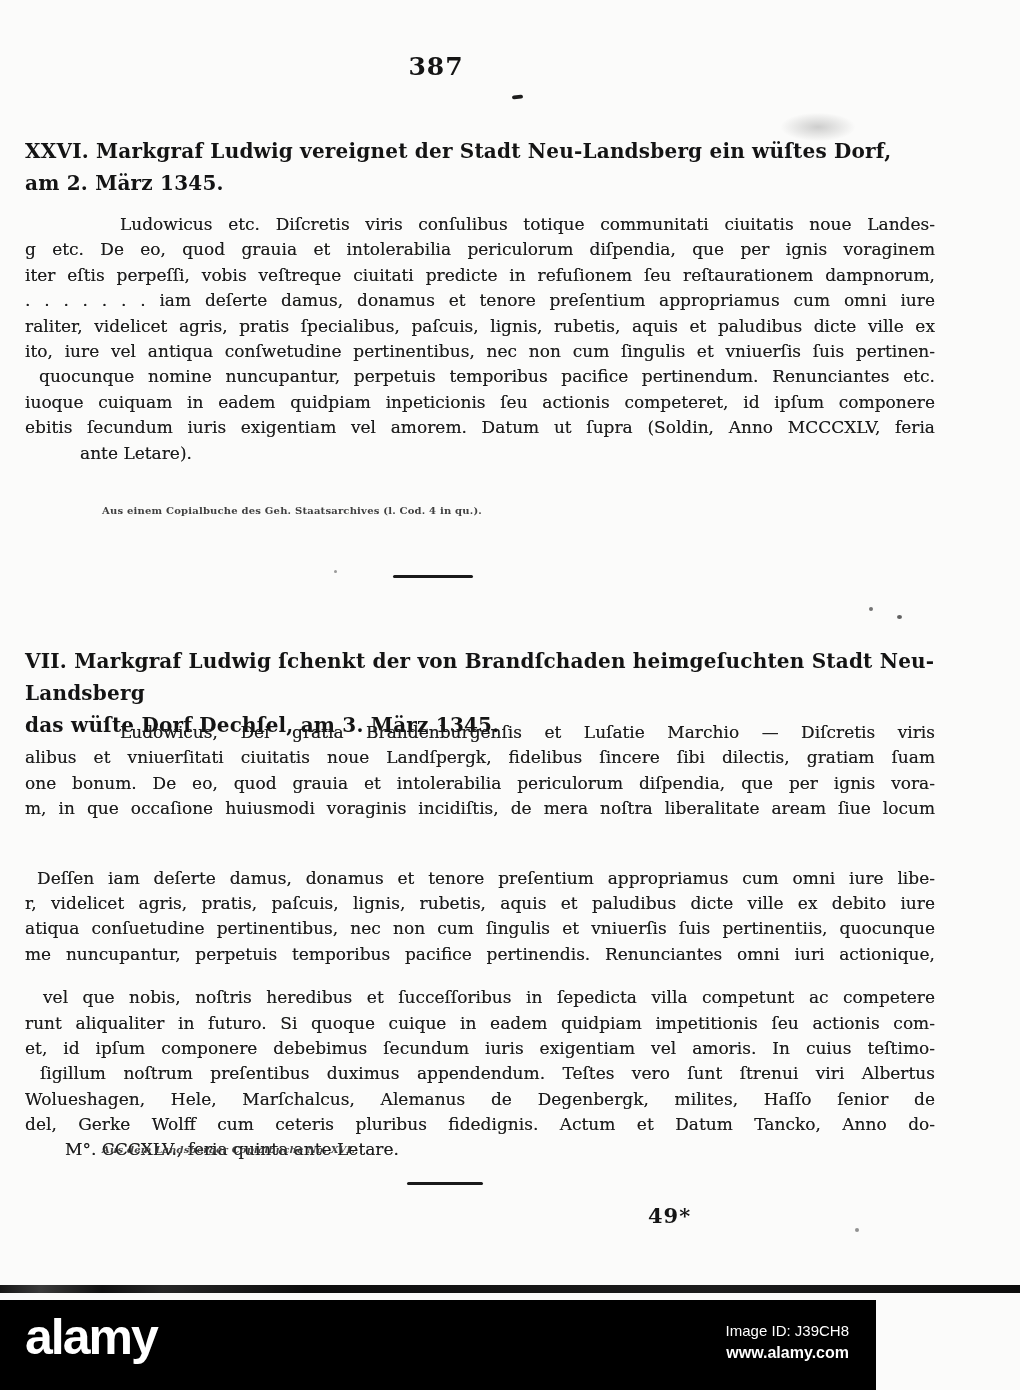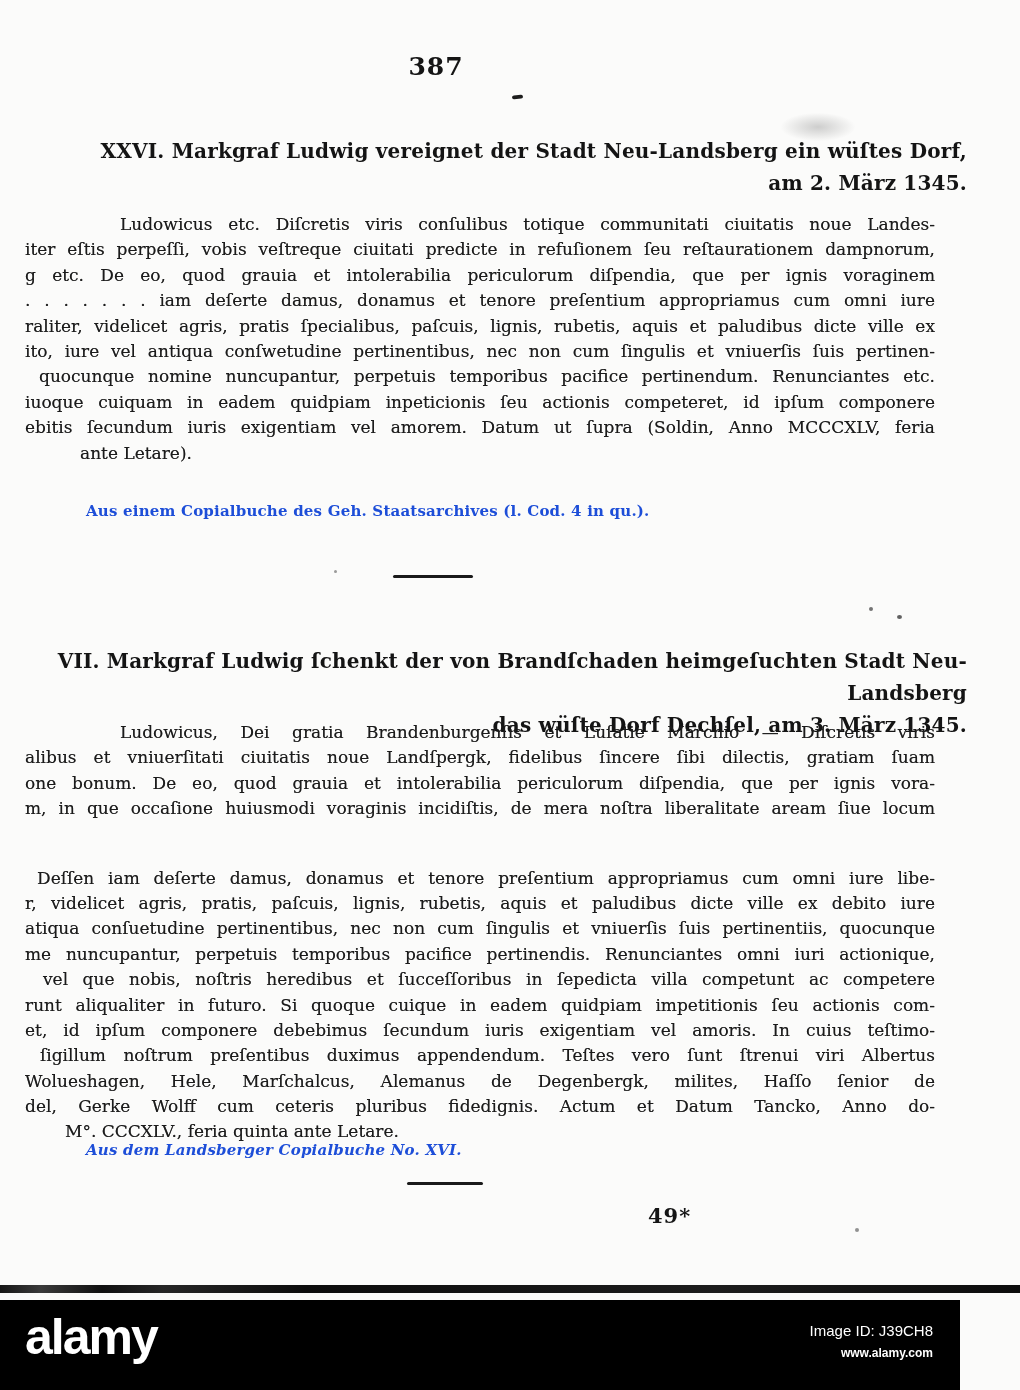--- a/index.html
+++ b/index.html
@@ -17,48 +17,48 @@
     text-align:center;font-size:25px;font-weight:700;
     letter-spacing:1px;color:#151515;
   }
   .pgnum-dash{
     position:absolute;top:95px;left:512px;width:11px;height:4px;
     background:#1d1d1d;border-radius:2px;transform:rotate(-6deg);
   }
   
   .heading{
     position:absolute;left:25px;width:910px;
-    text-align:right;font-weight:700;font-size:20px;line-height:32px;
-    color:#141414;letter-spacing:0.2px;margin-left:32px;
+    text-align:left;font-weight:700;font-size:20px;line-height:32px;
+    color:#141414;letter-spacing:0.2px;
   }
   .h26{top:135px;}
   .h7{top:645px;}
   
   .para{position:absolute;left:25px;width:910px;}
   .p26{top:212px;}
   .p7{top:720px;}
   .bl{
     font-size:17px;line-height:25.4px;height:25.4px;
     text-align:justify;text-align-last:justify;
     white-space:nowrap;color:#1b1b1b;
     text-shadow:0 0 0.4px rgba(20,20,20,0.55);
   }
   .bl.last{text-align-last:left;}
   .i95{padding-left:95px;}
   .i55{padding-left:55px;}
   .i40{padding-left:40px;}
-  .i18{padding-left:18px;}
+  .i18{padding-left:18px;margin-top:18px;}
   .i15{padding-left:15px;}
   .i14{padding-left:14px;}
   .i12{padding-left:12px;margin-top:44px;}
   
   .src{
-    position:absolute;left:24px;width:910px;
-    font-size:15px;font-weight:700;line-height:24px;
-    padding-left:62px;color:#1d4ed8;letter-spacing:0.2px;
+    position:absolute;left:40px;width:910px;
+    font-size:10px;font-weight:700;line-height:24px;
+    padding-left:62px;color:#404040;letter-spacing:0.2px;
   }
   .src26{top:499px;}
   .src7{top:1138px;font-style:italic;}
   
   .divider{position:absolute;height:3px;background:#1a1a1a;border-radius:2px;}
   .d1{top:575px;left:393px;width:80px;}
   .d2{top:1182px;left:407px;width:76px;}
   
   .sig{
     position:absolute;top:1203px;left:648px;
@@ -74,54 +74,54 @@
   .sp1{top:607px;left:869px;width:4px;height:4px;opacity:.7;}
   .sp2{top:615px;left:897px;width:5px;height:4px;opacity:.8;}
   .sp3{top:1228px;left:855px;width:4px;height:4px;opacity:.55;}
   .sp4{top:570px;left:334px;width:3px;height:3px;opacity:.5;}
   
   .page-edge{
     position:absolute;top:1285px;left:0;width:1020px;height:8px;
     background:linear-gradient(90deg,#161616 0%,#3a3a3a 4%,#101010 10%,#262626 16%,#0c0c0c 30%,#1c1c1c 70%,#0c0c0c 100%);
   }
   .wm-bar{
-    position:absolute;top:1300px;left:0;width:960px;height:90px;
+    position:absolute;top:1300px;left:0;width:876px;height:90px;
     background:#000000;
     font-family:"Liberation Sans","DejaVu Sans",sans-serif;
   }
   .wm-logo{
     position:absolute;top:12px;left:25px;
     color:#ffffff;font-size:50px;font-weight:700;
     letter-spacing:-2px;line-height:50px;
   }
   .wm-right{
     position:absolute;top:20px;right:27px;
     text-align:right;color:#ffffff;
   }
   .wm-id{font-size:15px;font-weight:400;line-height:22px;text-align:center;}
-  .wm-url{font-size:12px;font-weight:700;line-height:22px;}
+  .wm-url{font-size:16px;font-weight:700;line-height:22px;}
 </style>
 </head>
 <body>
 
 <div class="canvas">
 
   <div class="pgnum">387</div>
   <div class="pgnum-dash"></div>
   <div class="smudge"></div>
 
   <div class="heading h26">
     <div>XXVI.  Markgraf Ludwig vereignet der Stadt Neu-Landsberg ein wüſtes Dorf,</div>
     <div>am 2. März 1345.</div>
   </div>
 
   <div class="para p26">
     <div class="bl i95">Ludowicus etc.  Diſcretis viris conſulibus totique communitati ciuitatis noue Landes-</div>
+    <div class="bl">g etc.  De eo, quod grauia et intolerabilia periculorum diſpendia, que per ignis voraginem</div>
     <div class="bl">iter eſtis perpeſſi, vobis veſtreque ciuitati predicte in refuſionem ſeu reſtaurationem dampnorum,</div>
-    <div class="bl">g etc.  De eo, quod grauia et intolerabilia periculorum diſpendia, que per ignis voraginem</div>
     <div class="bl">. . . . . . .  iam deſerte damus, donamus et tenore preſentium appropriamus cum omni iure</div>
     <div class="bl">raliter, videlicet agris, pratis ſpecialibus, paſcuis, lignis, rubetis, aquis et paludibus dicte ville ex</div>
     <div class="bl">ito, iure vel antiqua conſwetudine pertinentibus, nec non cum ſingulis et vniuerſis ſuis pertinen-</div>
     <div class="bl i14">quocunque nomine nuncupantur, perpetuis temporibus pacifice pertinendum.  Renunciantes etc.</div>
     <div class="bl">iuoque cuiquam in eadem quidpiam inpeticionis ſeu actionis competeret, id ipſum componere</div>
     <div class="bl">ebitis ſecundum iuris exigentiam vel amorem.  Datum ut ſupra (Soldin, Anno MCCCXLV, feria</div>
     <div class="bl last i55">ante Letare).</div>
   </div>
 
   <div class="src src26">Aus einem Copialbuche des Geh. Staatsarchives (l. Cod. 4 in qu.).</div>

